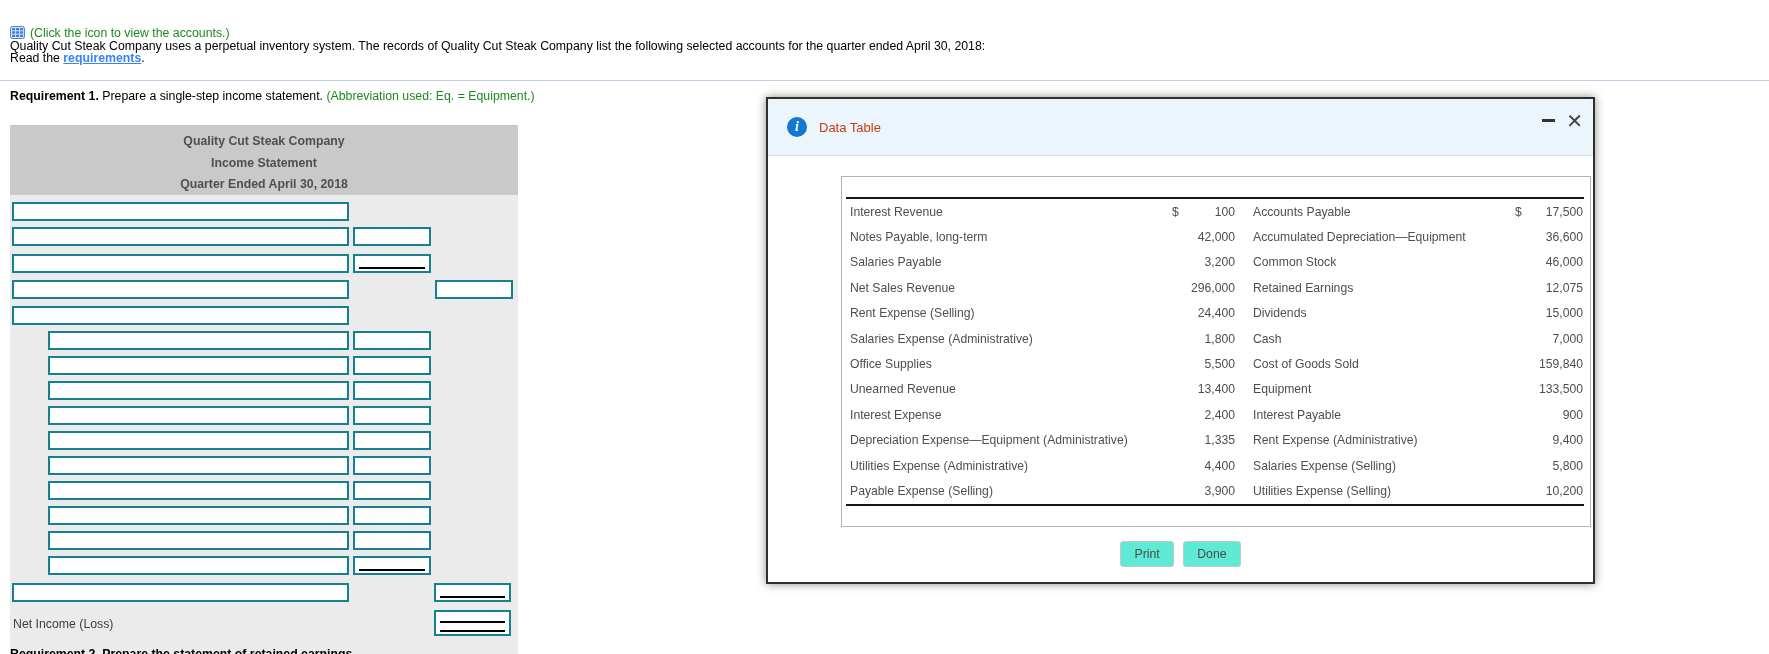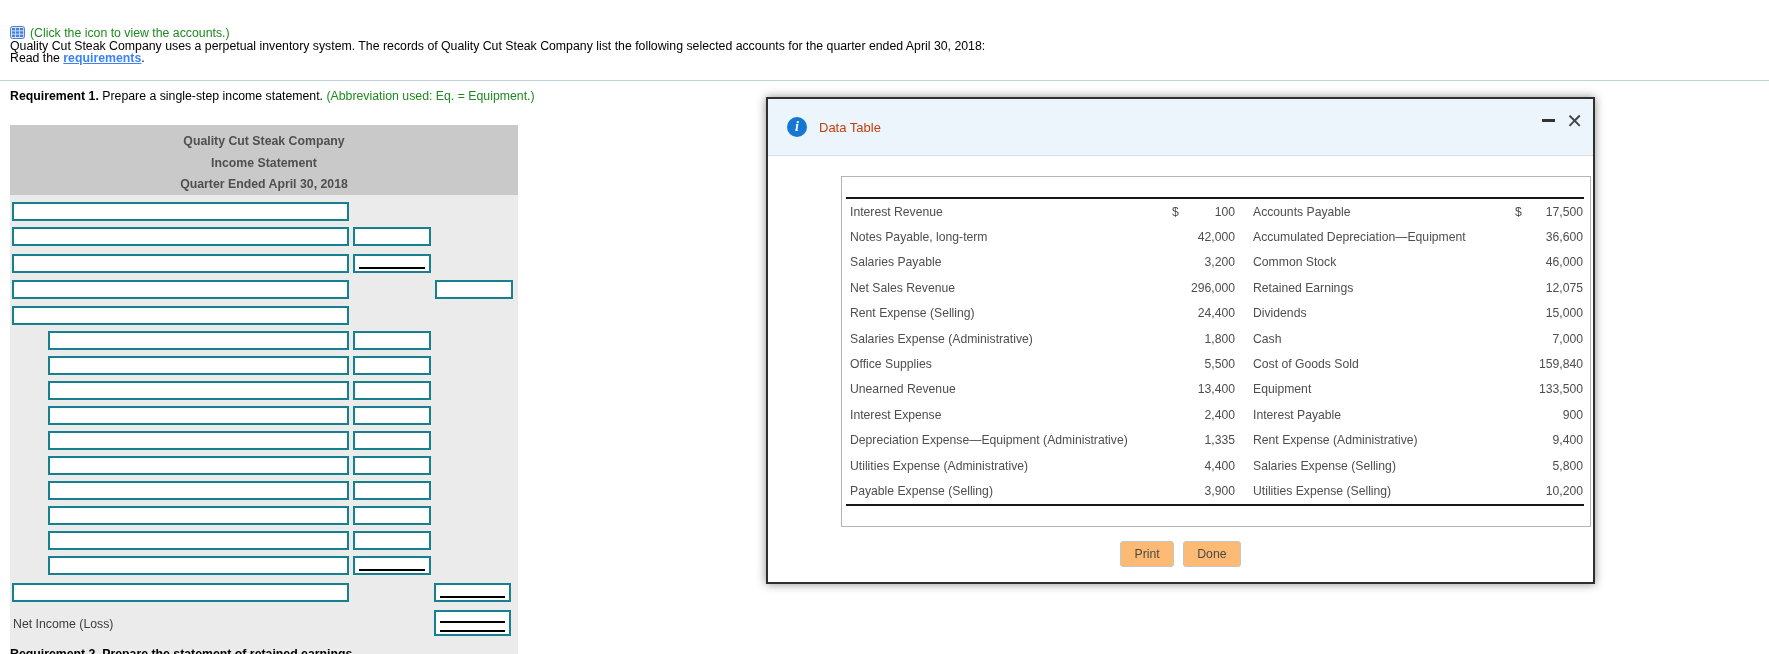--- a/index.html
+++ b/index.html
@@ -46,21 +46,21 @@
               border-top:2px solid #161616;border-bottom:2px solid #161616;
               font-size:12.2px;color:#4e4e4e;}
   .acct-table td{height:25.4px;padding:0;white-space:nowrap;}
   .acct-table td.l1{padding-left:4px;width:320px;}
   .acct-table td.v{width:65px;text-align:right;}
   .acct-table td.l2{padding-left:18px;width:260px;}
   .acct-table td.v2{text-align:right;padding-right:1px;}
   .ds{float:left;padding-left:2px;}
 
   .btn-row{position:absolute;left:0;top:442px;width:100%;text-align:center;}
-  .btn{display:inline-block;background:#fdba74;border:1px solid #c6c6c6;border-radius:3px;
+  .btn{display:inline-block;background:#5eead4;border:1px solid #c6c6c6;border-radius:3px;
        padding:5px 13px;margin:0 3px;color:#4a4a4a;font-size:12.3px;cursor:pointer;}
 </style>
 </head>
 <body>
 
 <div id="screen">
 
   <div class="intro-line">Quality Cut Steak Company uses a perpetual inventory system. The records of Quality Cut Steak Company list the following selected accounts for the quarter ended April 30, 2018:</div>
 
   <div class="icon-line">

